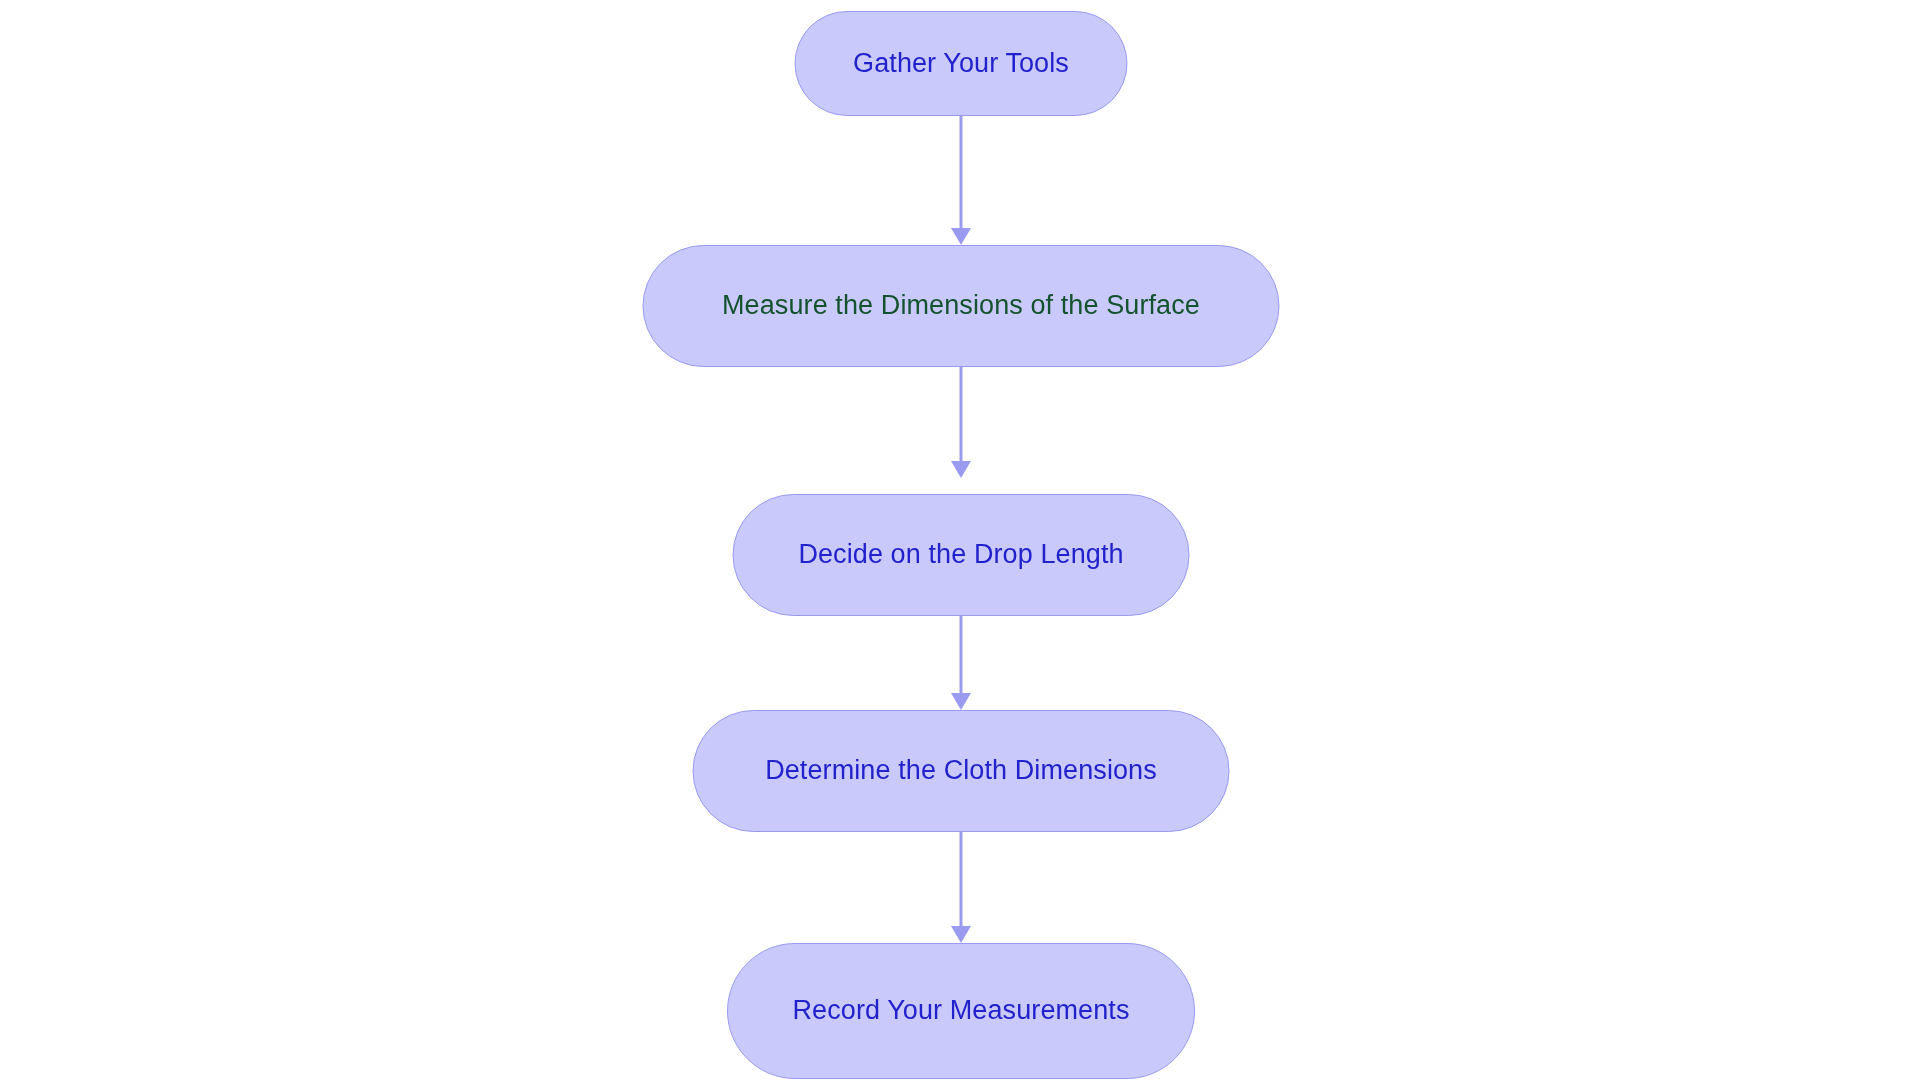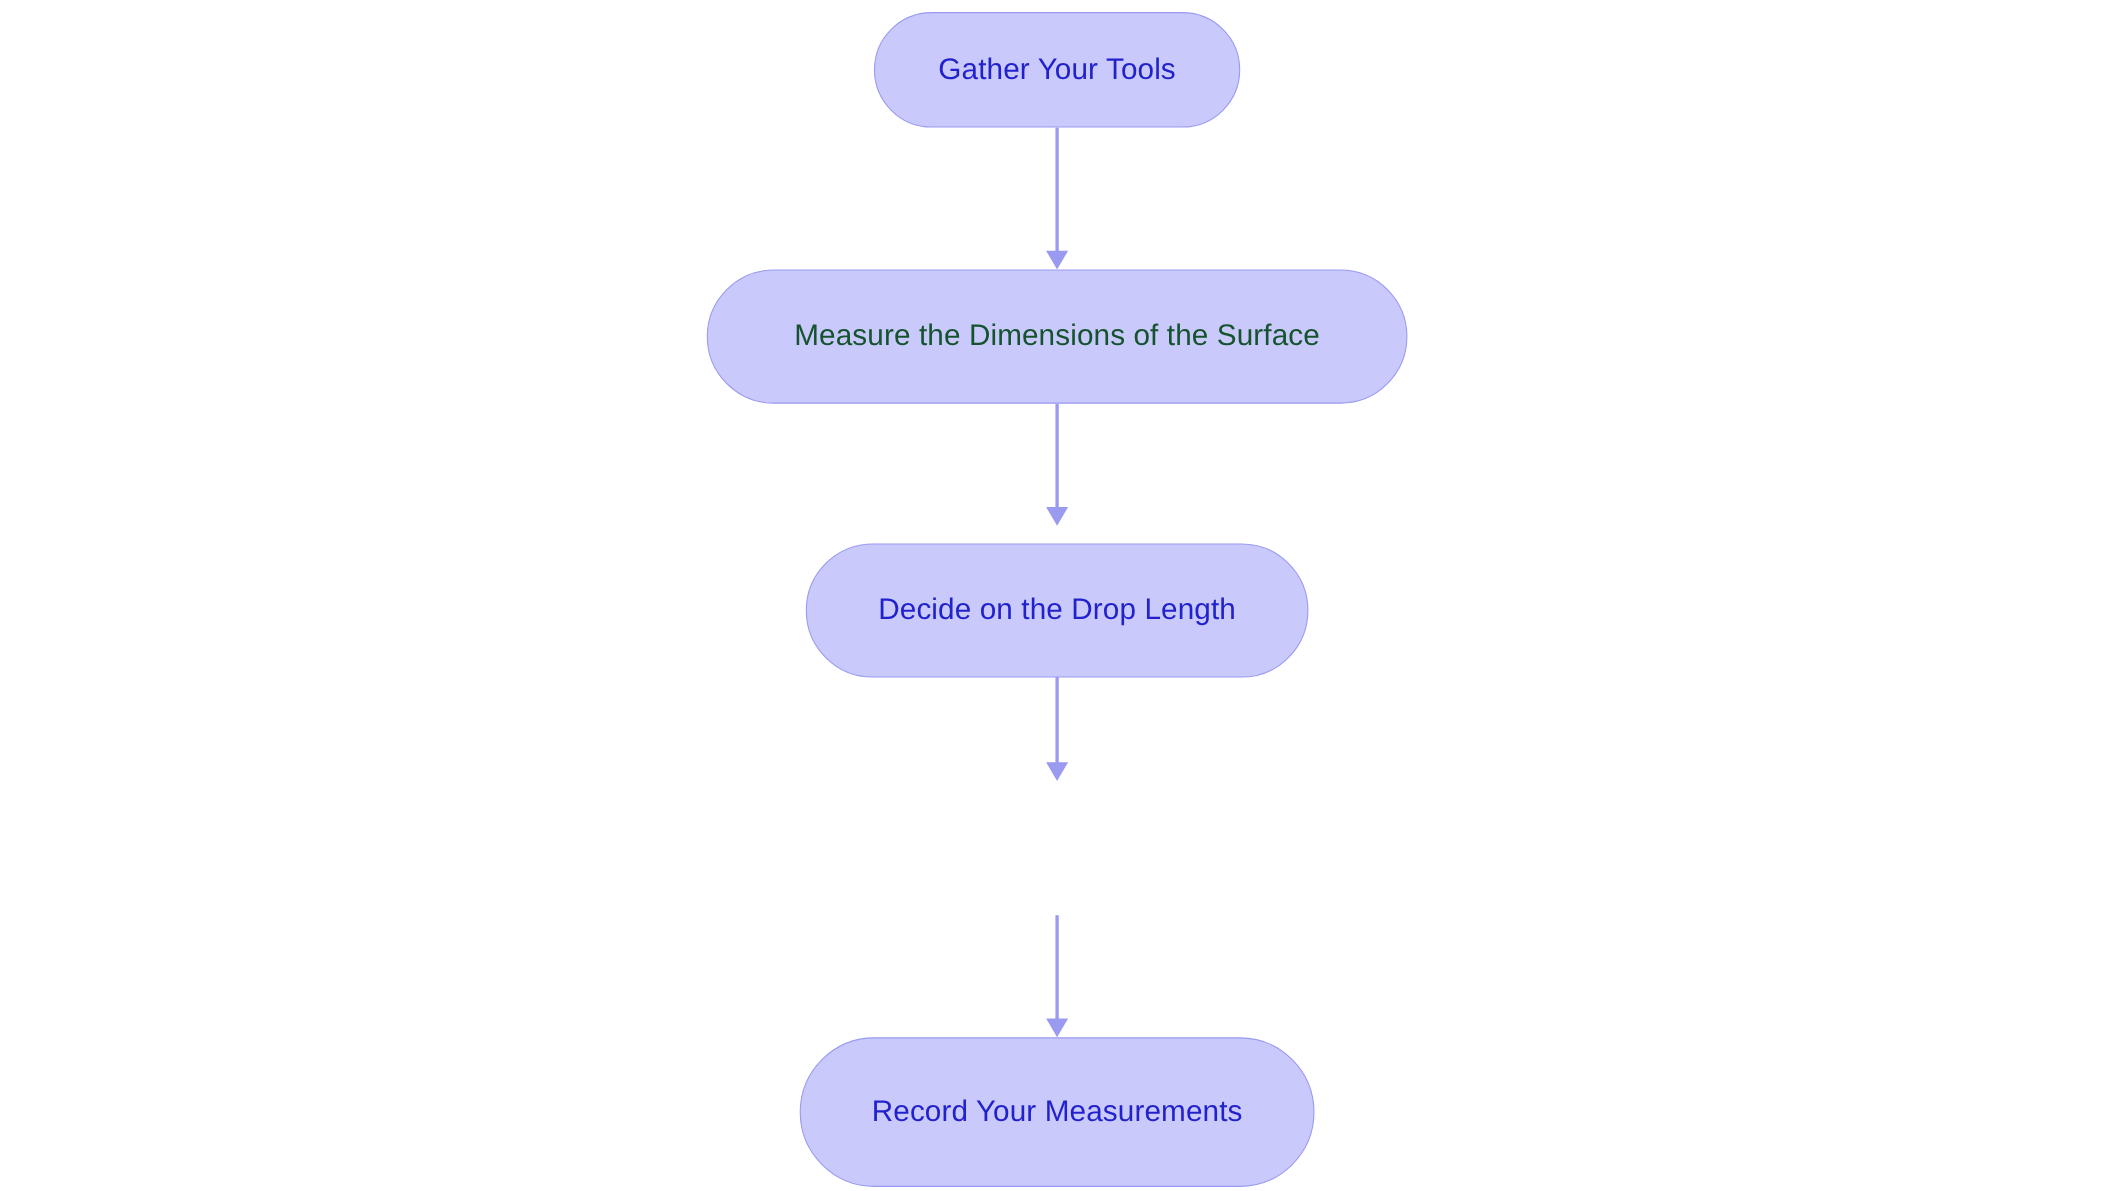--- a/index.html
+++ b/index.html
@@ -94,18 +94,21 @@
   <div id="node-column">
       <div class="flow-node" style="left: 961px; top: 11px; width: 333px; height: 105px; background: rgb(201, 201, 252); border-color: rgb(154, 154, 242);">
         <span class="flow-node-label" style="color: rgb(34, 34, 204);">Gather Your Tools</span>
       </div>
       <div class="flow-node" style="left: 961px; top: 245px; width: 637px; height: 122px; background: rgb(201, 201, 252); border-color: rgb(154, 154, 242);">
         <span class="flow-node-label" style="color: #14532d;">Measure the Dimensions of the Surface</span>
       </div>
       <div class="flow-node" style="left: 961px; top: 478px; width: 457px; height: 122px; background: rgb(201, 201, 252); border-color: rgb(154, 154, 242); margin-top: 16px;">
         <span class="flow-node-label" style="color: rgb(34, 34, 204);">Decide on the Drop Length</span>
       </div>
+      <div class="flow-node" style="left: 961px; top: 710px; width: 537px; height: 122px; background: rgb(201, 201, 252); border-color: rgb(154, 154, 242);">
+        <span class="flow-node-label" style="color: rgb(34, 34, 204);">Determine the Cloth Dimensions</span>
+      </div>
       <div class="flow-node" style="left: 961px; top: 943px; width: 468px; height: 136px; background: rgb(201, 201, 252); border-color: rgb(154, 154, 242);">
         <span class="flow-node-label" style="color: rgb(34, 34, 204);">Record Your Measurements</span>
       </div>
     </div>
 
 </div>
 
 </body></html>

